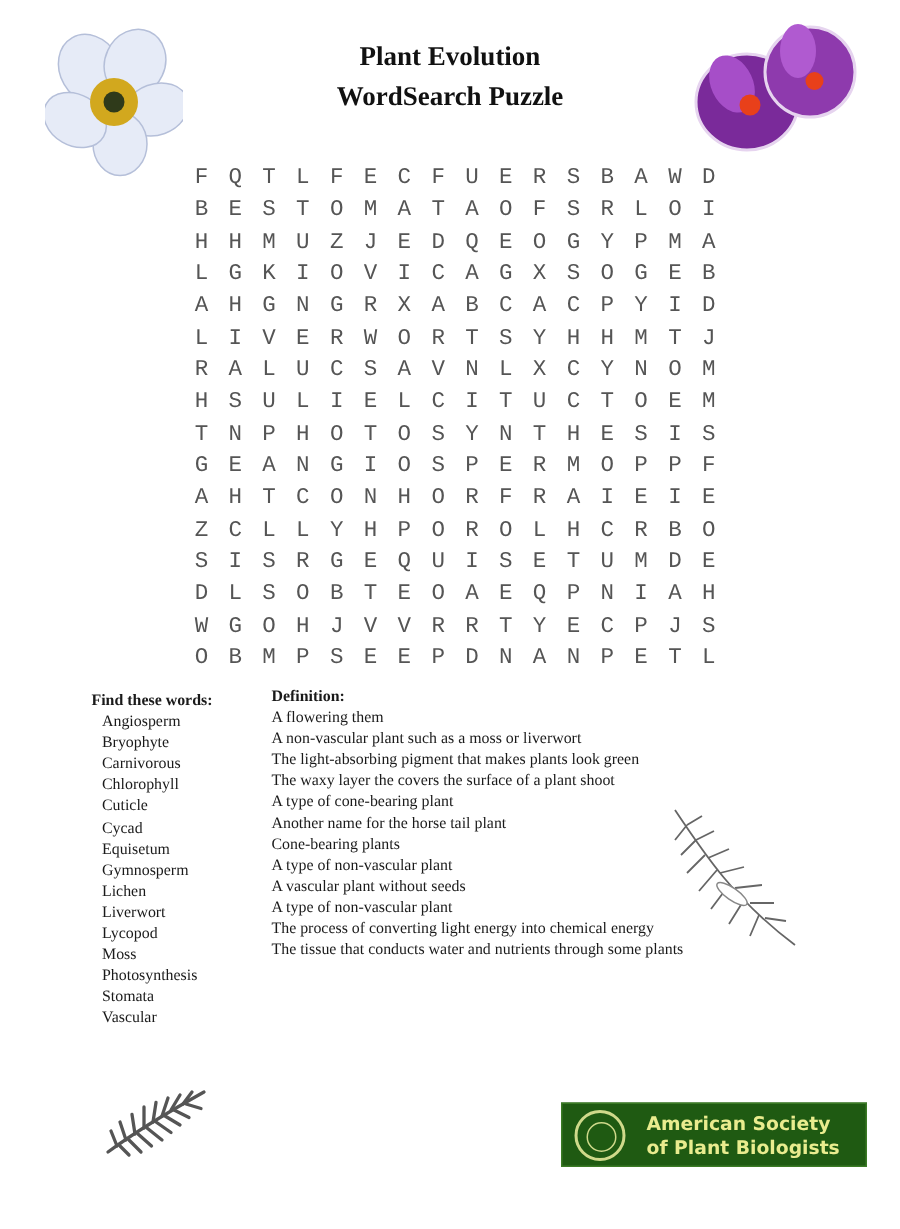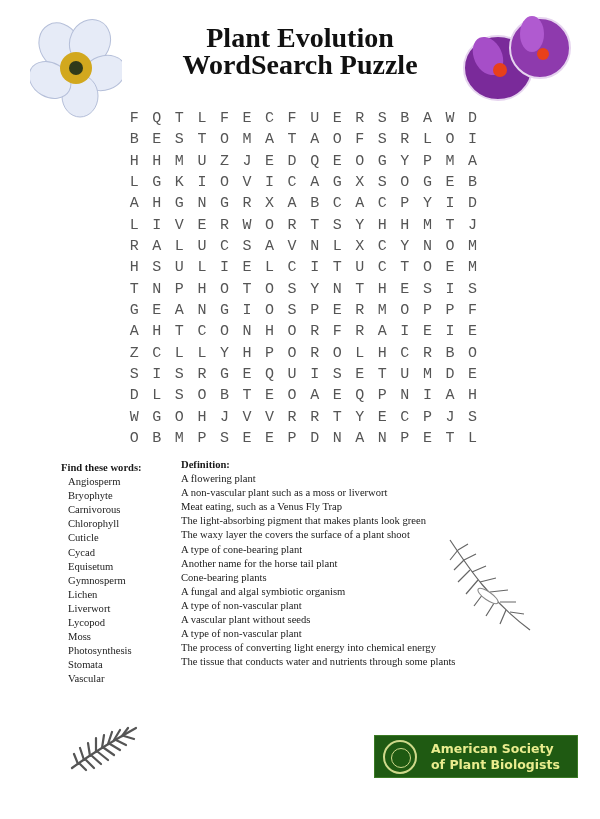--- a/index.html
+++ b/index.html
@@ -2,21 +2,21 @@
 <html><head>
   <meta charset="utf-8">
   <style>
     * { box-sizing: border-box; margin: 0; padding: 0; }
     html, body { width: 600px; height: 819px; background: #ffffff; overflow: hidden; }
     body { position: relative; font-family: "Liberation Serif", serif; color: #1a1a1a; }
 
     .title {
       position: absolute; left: 150px; top: 24px; width: 300px;
       text-align: center; font-family: "Liberation Serif", serif;
-      font-weight: bold; font-size: 28px; line-height: 27px; color: #111;
+      font-weight: bold; font-size: 18px; line-height: 27px; color: #111;
     }
 
     .flower { position: absolute; }
     .flower-white { left: 30px; top: 18px; width: 92px; height: 100px; }
     .flower-purple { left: 458px; top: 8px; width: 115px; height: 100px; }
 
     .grid {
       position: absolute; left: 123px; top: 108px;
       display: grid;
       grid-template-columns: repeat(16, 22.55px);
@@ -361,29 +361,27 @@
       <div class="word">Moss</div>
       <div class="word">Photosynthesis</div>
       <div class="word">Stomata</div>
       <div class="word">Vascular</div>
     </div>
 </div>
 
 <div class="defs-block">
   <div class="defs-head">Definition:</div>
   <div id="defs">
-      <div>A flowering plant</div>
+      <div>A flowering them</div>
       <div>A non-vascular plant such as a moss or liverwort</div>
-      <div>Meat eating, such as a Venus Fly Trap</div>
       <div>The light-absorbing pigment that makes plants look green</div>
       <div>The waxy layer the covers the surface of a plant shoot</div>
       <div>A type of cone-bearing plant</div>
       <div>Another name for the horse tail plant</div>
       <div>Cone-bearing plants</div>
-      <div>A fungal and algal symbiotic organism</div>
       <div>A type of non-vascular plant</div>
       <div>A vascular plant without seeds</div>
       <div>A type of non-vascular plant</div>
       <div>The process of converting light energy into chemical energy</div>
       <div>The tissue that conducts water and nutrients through some plants</div>
     </div>
 </div>
 
 <svg class="fern-big" viewBox="0 0 95 110">
   <g stroke="#666" stroke-width="1.2" fill="none">

